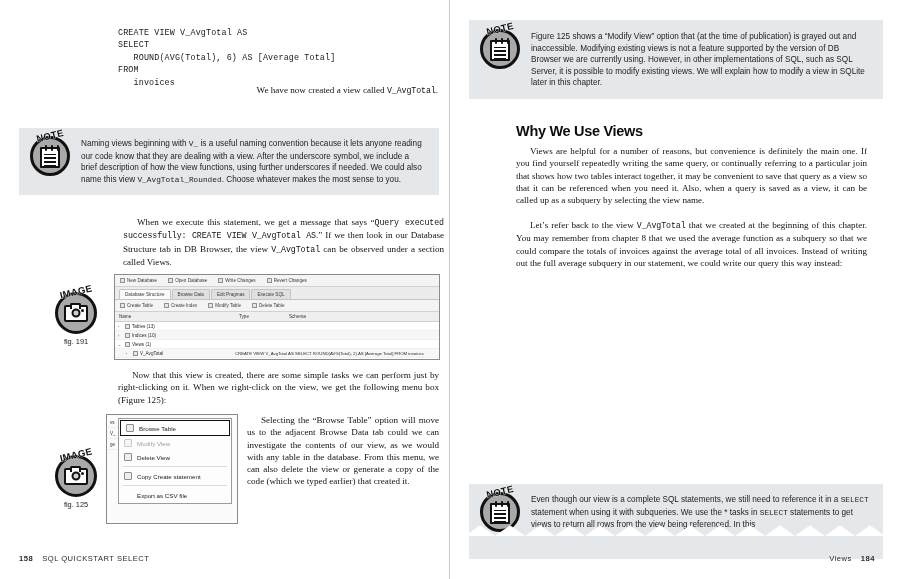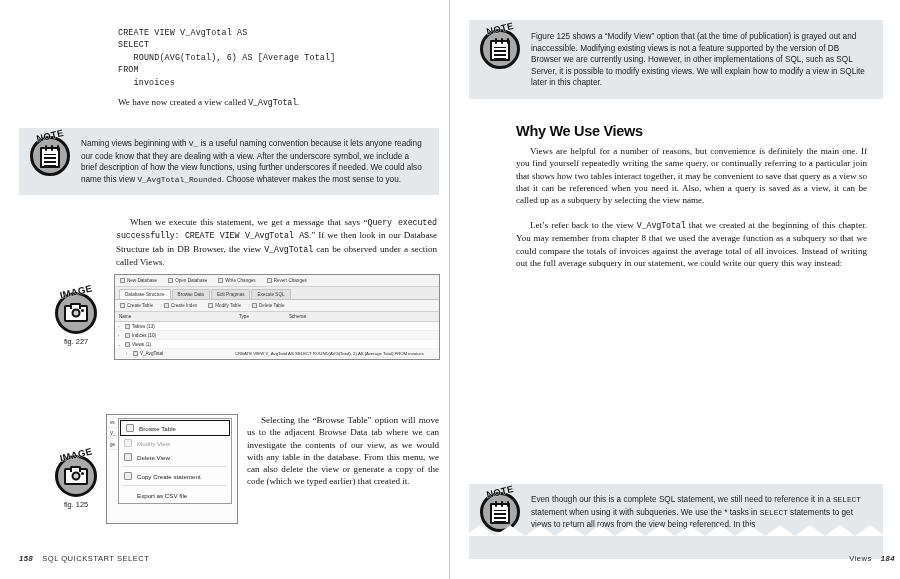--- a/index.html
+++ b/index.html
@@ -243,43 +243,43 @@
     color: #0d0d0d;
   }
 
   
   .footer {
     position: absolute; bottom: 16px;
     font-family: "Liberation Sans", sans-serif;
     font-size: 7.6px; letter-spacing: 0.5px; color: #2b2b2b;
     display: flex; gap: 9px; align-items: baseline;
   }
-  .footer .pg { font-weight: bold; font-style: italic; }
+  .footer .pg { font-weight: bold; }
   .footer-left { left: 19px; }
-  .footer-right { right: 5px; margin-left: 23px; }
+  .footer-right { right: 25px; margin-left: 23px; }
 
   
   .zigzag {
     position: absolute; left: 0; bottom: 0; width: 100%; height: 20px;
   }
 </style>
 </head>
 <body>
 
 <div class="spread">
 
   <div class="page page-left">
 
     <div class="code-block" style="position:absolute; left:118px; top:27px;">CREATE VIEW V_AvgTotal AS
 SELECT
    ROUND(AVG(Total), 6) AS [Average Total]
 FROM
    invoices</div>
 
-    <p class="body-text noindent" style="position:absolute; left:118px; top:96px; width:320px; text-align:left;">
+    <p class="body-text noindent" style="position:absolute; left:118px; top:84px; width:320px; text-align:right;">
       <span>We have now created a view called </span><code class="mono">V_AvgTotal</code><span>.</span>
     </p>
 
     <div class="note-box" style="position:absolute; left:19px; top:128px; width:420px; padding:8px 0 9px 0;">
       <div class="note-badge">
         <div class="badge-circle">
           <span class="badge-word">NOTE</span>
           <span class="pad">
             <span class="rings">
               <i style="left:3px"></i>
@@ -293,35 +293,35 @@
                 <i></i>
             </span>
           </span>
         </div>
       </div>
       <div class="note-text">
         <span>Naming views beginning with </span><span class="m">V_</span><span> is a useful naming convention because it lets anyone reading our code know that they are dealing with a view. After the underscore symbol, we include a brief description of how the view functions, using further underscores if needed. We could also name this view </span><span class="m">V_AvgTotal_Rounded</span><span>. Choose whatever makes the most sense to you.</span>
       </div>
     </div>
 
-    <p class="body-text" style="position:absolute; left:116px; top:216px; width:321px;">
+    <p class="body-text" style="position:absolute; left:123px; top:216px; width:321px;">
       <span>When we execute this statement, we get a message that says “</span><code class="mono">Query executed successfully: CREATE VIEW V_AvgTotal AS</code><span>.” If we then look in our Database Structure tab in DB Browser, the view </span><code class="mono">V_AvgTotal</code><span> can be observed under a section called Views.</span>
     </p>
 
     <div style="position:absolute; left:48px; top:292px; width:56px;">
       <div style="display:flex; justify-content:center;">
         <div class="badge-circle" style="width:42px;height:42px;">
           <span class="badge-word">IMAGE</span>
           <span class="cam">
             <span class="lens"></span>
             <span class="flash"></span>
           </span>
         </div>
       </div>
-      <div class="fig-caption">fig. 227</div>
+      <div class="fig-caption">fig. 191</div>
     </div>
 
     <div class="dbshot" style="position:absolute; left:114px; top:274px; width:326px; height:86px;">
       <div class="db-toolbar">
         <span class="db-tbtn">
             <i class="mini-ico"></i>
             <span>New Database</span>
           </span>
         <span class="db-tbtn">
             <i class="mini-ico"></i>
@@ -401,20 +401,21 @@
         <div class="db-row">
           <span class="nm" style="padding-left:9px">
             <i class="mini-ico"></i>
             <span>Triggers (0)</span>
           </span>
           <span class="sc"></span>
         </div>
       </div>
     </div>
 
+    <p class="body-text" style="position:absolute; left:118px; top:369px; width:321px;">Now that this view is created, there are some simple tasks we can perform just by right-clicking on it. When we right-click on the view, we get the following menu box (Figure 125):</p>
 
     <div style="position:absolute; left:48px; top:455px; width:56px;">
       <div style="display:flex; justify-content:center;">
         <div class="badge-circle" style="width:42px;height:42px;">
           <span class="badge-word">IMAGE</span>
           <span class="cam">
             <span class="lens"></span>
             <span class="flash"></span>
           </span>
         </div>
@@ -448,21 +449,21 @@
           <span>Copy Create statement</span>
         </div>
         <div class="ctx-sep"></div>
         <div class="ctx-item">
           <span class="ctx-ico blank"></span>
           <span>Export as CSV file</span>
         </div>
       </div>
     </div>
 
-    <p class="body-text" style="position:absolute; left:247px; top:414px; width:192px;">Selecting the “Browse Table” option will move us to the adjacent Browse Data tab where we can investigate the contents of our view, as we would with any table in the database. From this menu, we can also delete the view or generate a copy of the code (which we typed earlier) that created it.</p>
+    <p class="body-text" style="position:absolute; left:247px; top:414px; width:192px;">Selecting the “Browse Table” option will move us to the adjacent Browse Data tab could we can investigate the contents of our view, as we would with any table in the database. From this menu, we can also delete the view or generate a copy of the code (which we typed earlier) that created it.</p>
 
     <div class="footer footer-left">
       <span class="pg">158</span>
       <span>SQL QUICKSTART SELECT</span>
     </div>
   </div>
 
   <div class="gutter"></div>
 
   <div class="page page-right">
@@ -510,21 +511,21 @@
             <span class="lines">
               <i></i>
                 <i></i>
                 <i></i>
                 <i></i>
             </span>
           </span>
         </div>
       </div>
       <div class="note-text">
-        <span>Even though our this is a complete SQL statement, we still need to reference it in a </span><span class="m">SELECT</span><span> statement when using it with subqueries. We use the * tasks in </span><span class="m">SELECT</span><span> statements to get views to return all rows from the view being referenced. In this</span>
+        <span>Even though our view is a complete SQL statements, we still need to reference it in a </span><span class="m">SELECT</span><span> statement when using it with subqueries. We use the * tasks in </span><span class="m">SELECT</span><span> statements to get views to return all rows from the view being referenced. In this</span>
       </div>
     </div>
 
     <svg class="zigzag" viewBox="0 0 450 20" preserveAspectRatio="none" style="bottom:43px; height:18px;">
       <polygon fill="#ffffff" points="0,20 0,8 15,20 30,8 45,20 60,8 75,20 90,8 105,20 120,8 135,20 150,8 165,20 180,8 195,20 210,8 225,20 240,8 255,20 270,8 285,20 300,8 315,20 330,8 345,20 360,8 375,20 390,8 405,20 420,8 435,20 450,8 450,20"></polygon>
     </svg>
 
     <div class="footer footer-right">
       <span>Views</span>
       <span class="pg">184</span>

